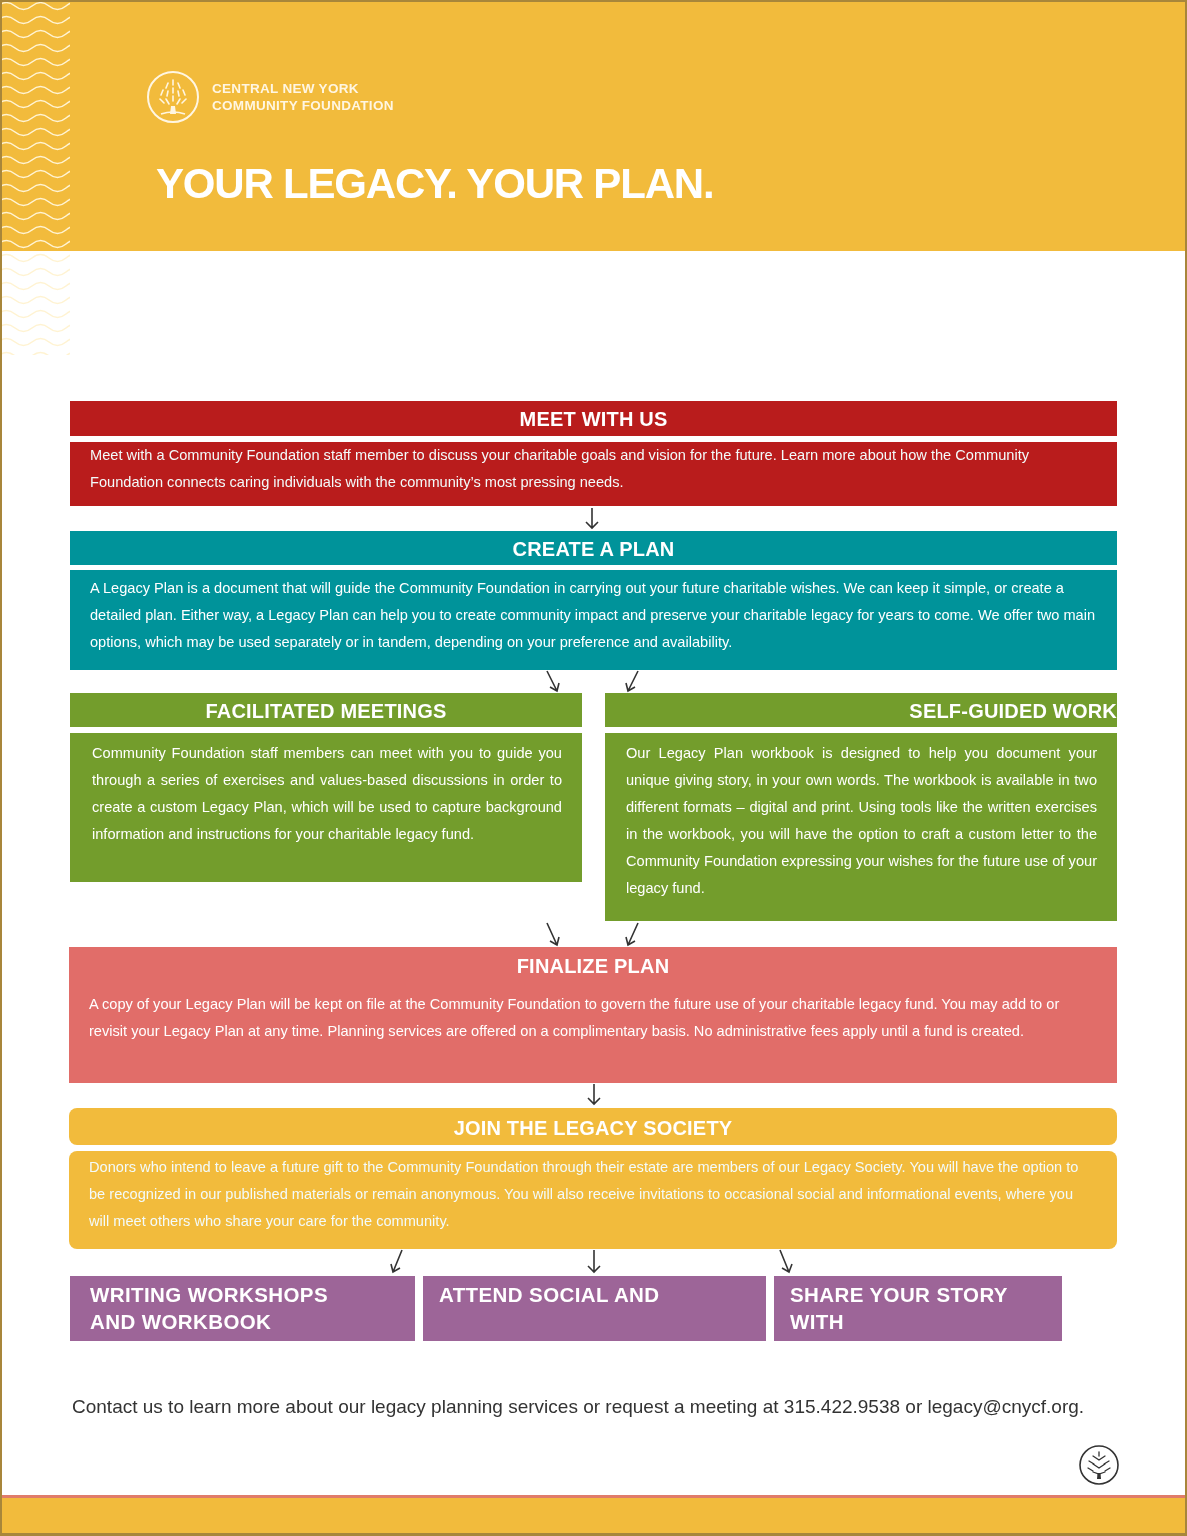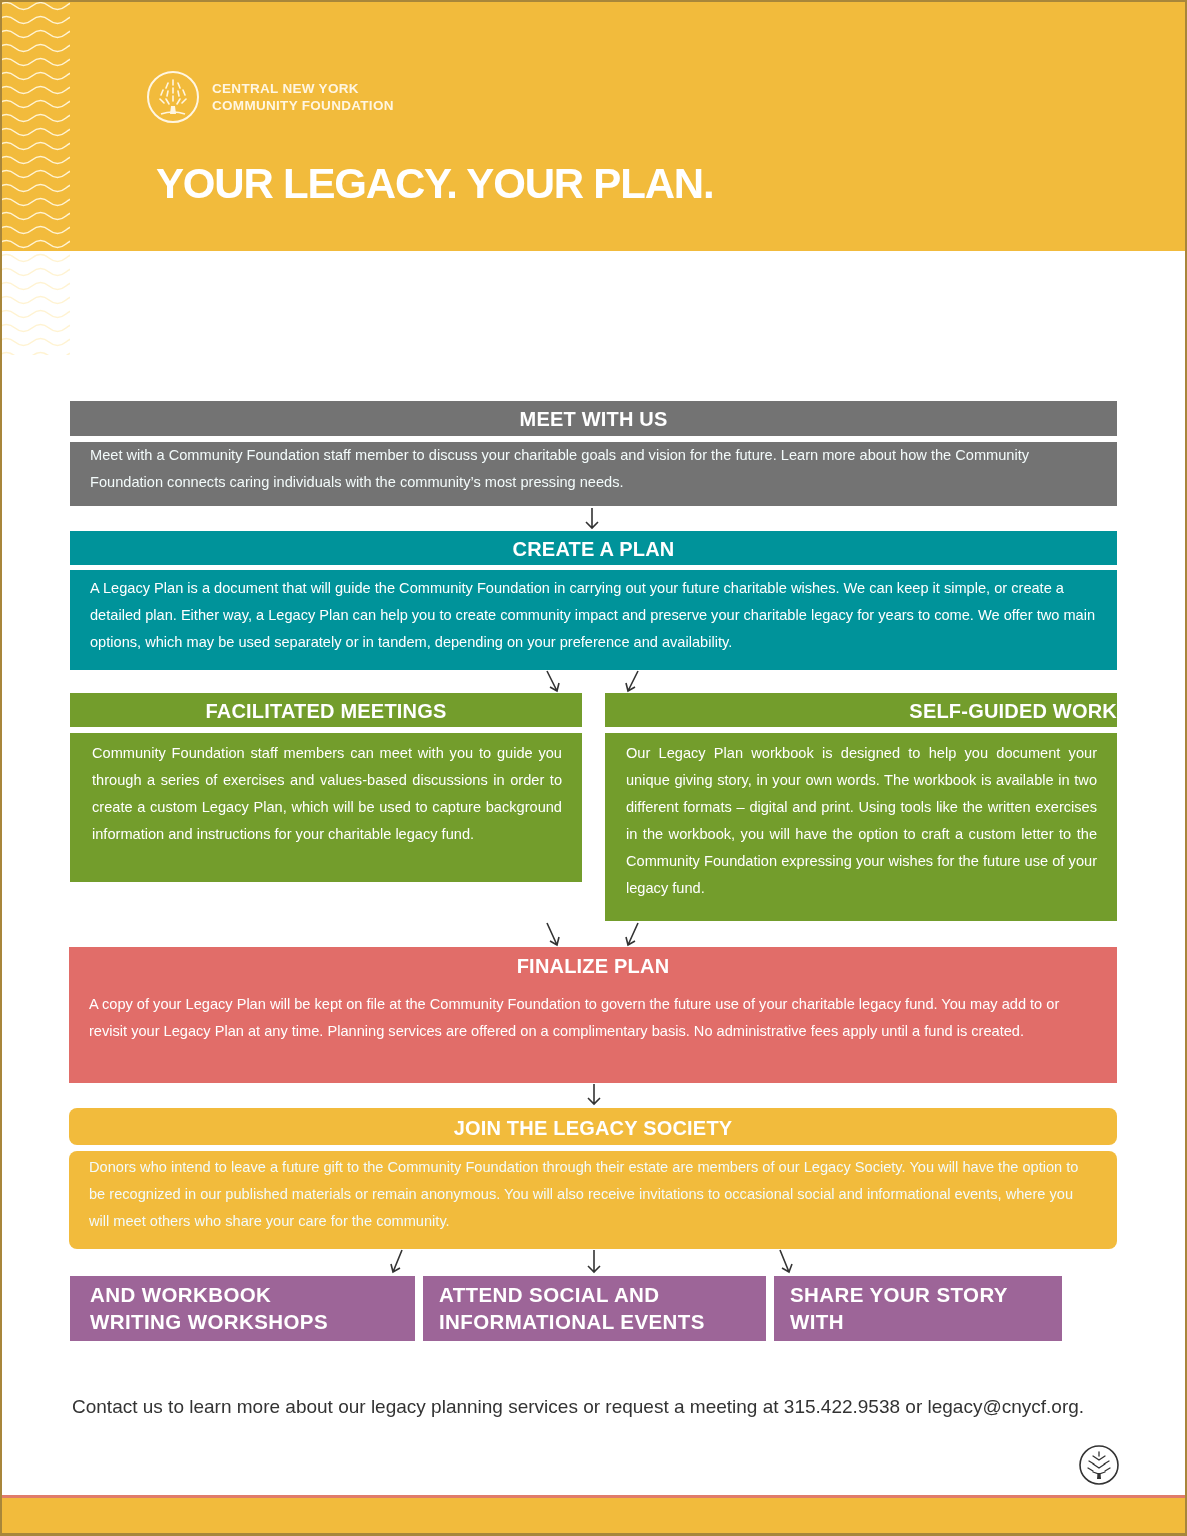--- a/index.html
+++ b/index.html
@@ -10,21 +10,21 @@
   .waves { position: absolute; left: 0; top: 0; width: 70px; height: 355px; overflow: hidden; }
   .logo { position: absolute; left: 146px; top: 70px; display: flex; align-items: center; gap: 12px; }
   .logo-mark { width: 54px; height: 54px; }
   .logo-text { color: #fff6e2; font-weight: bold; font-size: 13.5px; line-height: 17px; letter-spacing: 0.3px; }
   .title { position: absolute; left: 156px; top: 160px; color: #ffffff; font-weight: bold; font-size: 42px; letter-spacing: -1.2px; line-height: 48px; }
 
   .bar { position: absolute; color: #ffffff; font-weight: bold; font-size: 20px; text-align: center; letter-spacing: 0.2px; }
   .body { position: absolute; color: #ffffff; font-size: 14.6px; line-height: 27px; padding: 0 20px; }
   .justify { text-align: justify; text-align-last: left; }
 
-  .teal-light { background: #737373; }
+  .teal-light { background: #b91c1c; }
   .teal { background: #00939a; }
   .green { background: #739d2c; }
   .red { background: #e16d69; }
   .gold { background: #f2bb3c; border-radius: 8px; }
   .purple { background: #9d6598; }
   .txt-light { color: #f3fbfb; }
 
   .arrow { position: absolute; }
   .purple-box { position: absolute; top: 1276px; height: 65px; color: #fff; font-weight: bold; font-size: 20.5px; line-height: 27px; padding: 5px 20px; letter-spacing: 0.4px; }
 
@@ -147,26 +147,25 @@
   <path d="M17 1 L8 23 M6 15 L8 23 L15 19" stroke="#333" stroke-width="1.6" fill="none"></path>
 </svg>
 <svg class="arrow" style="left:586px;top:1249px;" width="16" height="26" viewBox="0 0 16 26">
   <path d="M8 1 L8 23 M2 17 L8 23 L14 17" stroke="#333" stroke-width="1.6" fill="none"></path>
 </svg>
 <svg class="arrow" style="left:776px;top:1249px;" width="22" height="26" viewBox="0 0 22 26">
   <path d="M4 1 L13 23 M6 19 L13 23 L16 15" stroke="#333" stroke-width="1.6" fill="none"></path>
 </svg>
 
 <div class="purple-box purple" style="left:70px;width:345px;">
+  <div>WRITING WORKSHOPS</div>
   <div>AND WORKBOOK</div>
-  <div>WRITING WORKSHOPS</div>
 </div>
 <div class="purple-box purple" style="left:423px;width:343px;padding-left:16px;">
   <div>ATTEND SOCIAL AND</div>
-  <div>INFORMATIONAL EVENTS</div>
 </div>
 <div class="purple-box purple" style="left:774px;width:288px;padding-left:16px;">
   <div>SHARE YOUR STORY WITH</div>
   <div>OTHERS</div>
 </div>
 
 <p class="contact">Contact us to learn more about our legacy planning services or request a meeting at 315.422.9538 or legacy@cnycf.org.</p>
 
 <svg class="footer-logo" viewBox="0 0 42 42">
   <circle cx="21" cy="21" r="19" fill="#fff" stroke="#333" stroke-width="1.6"></circle>

